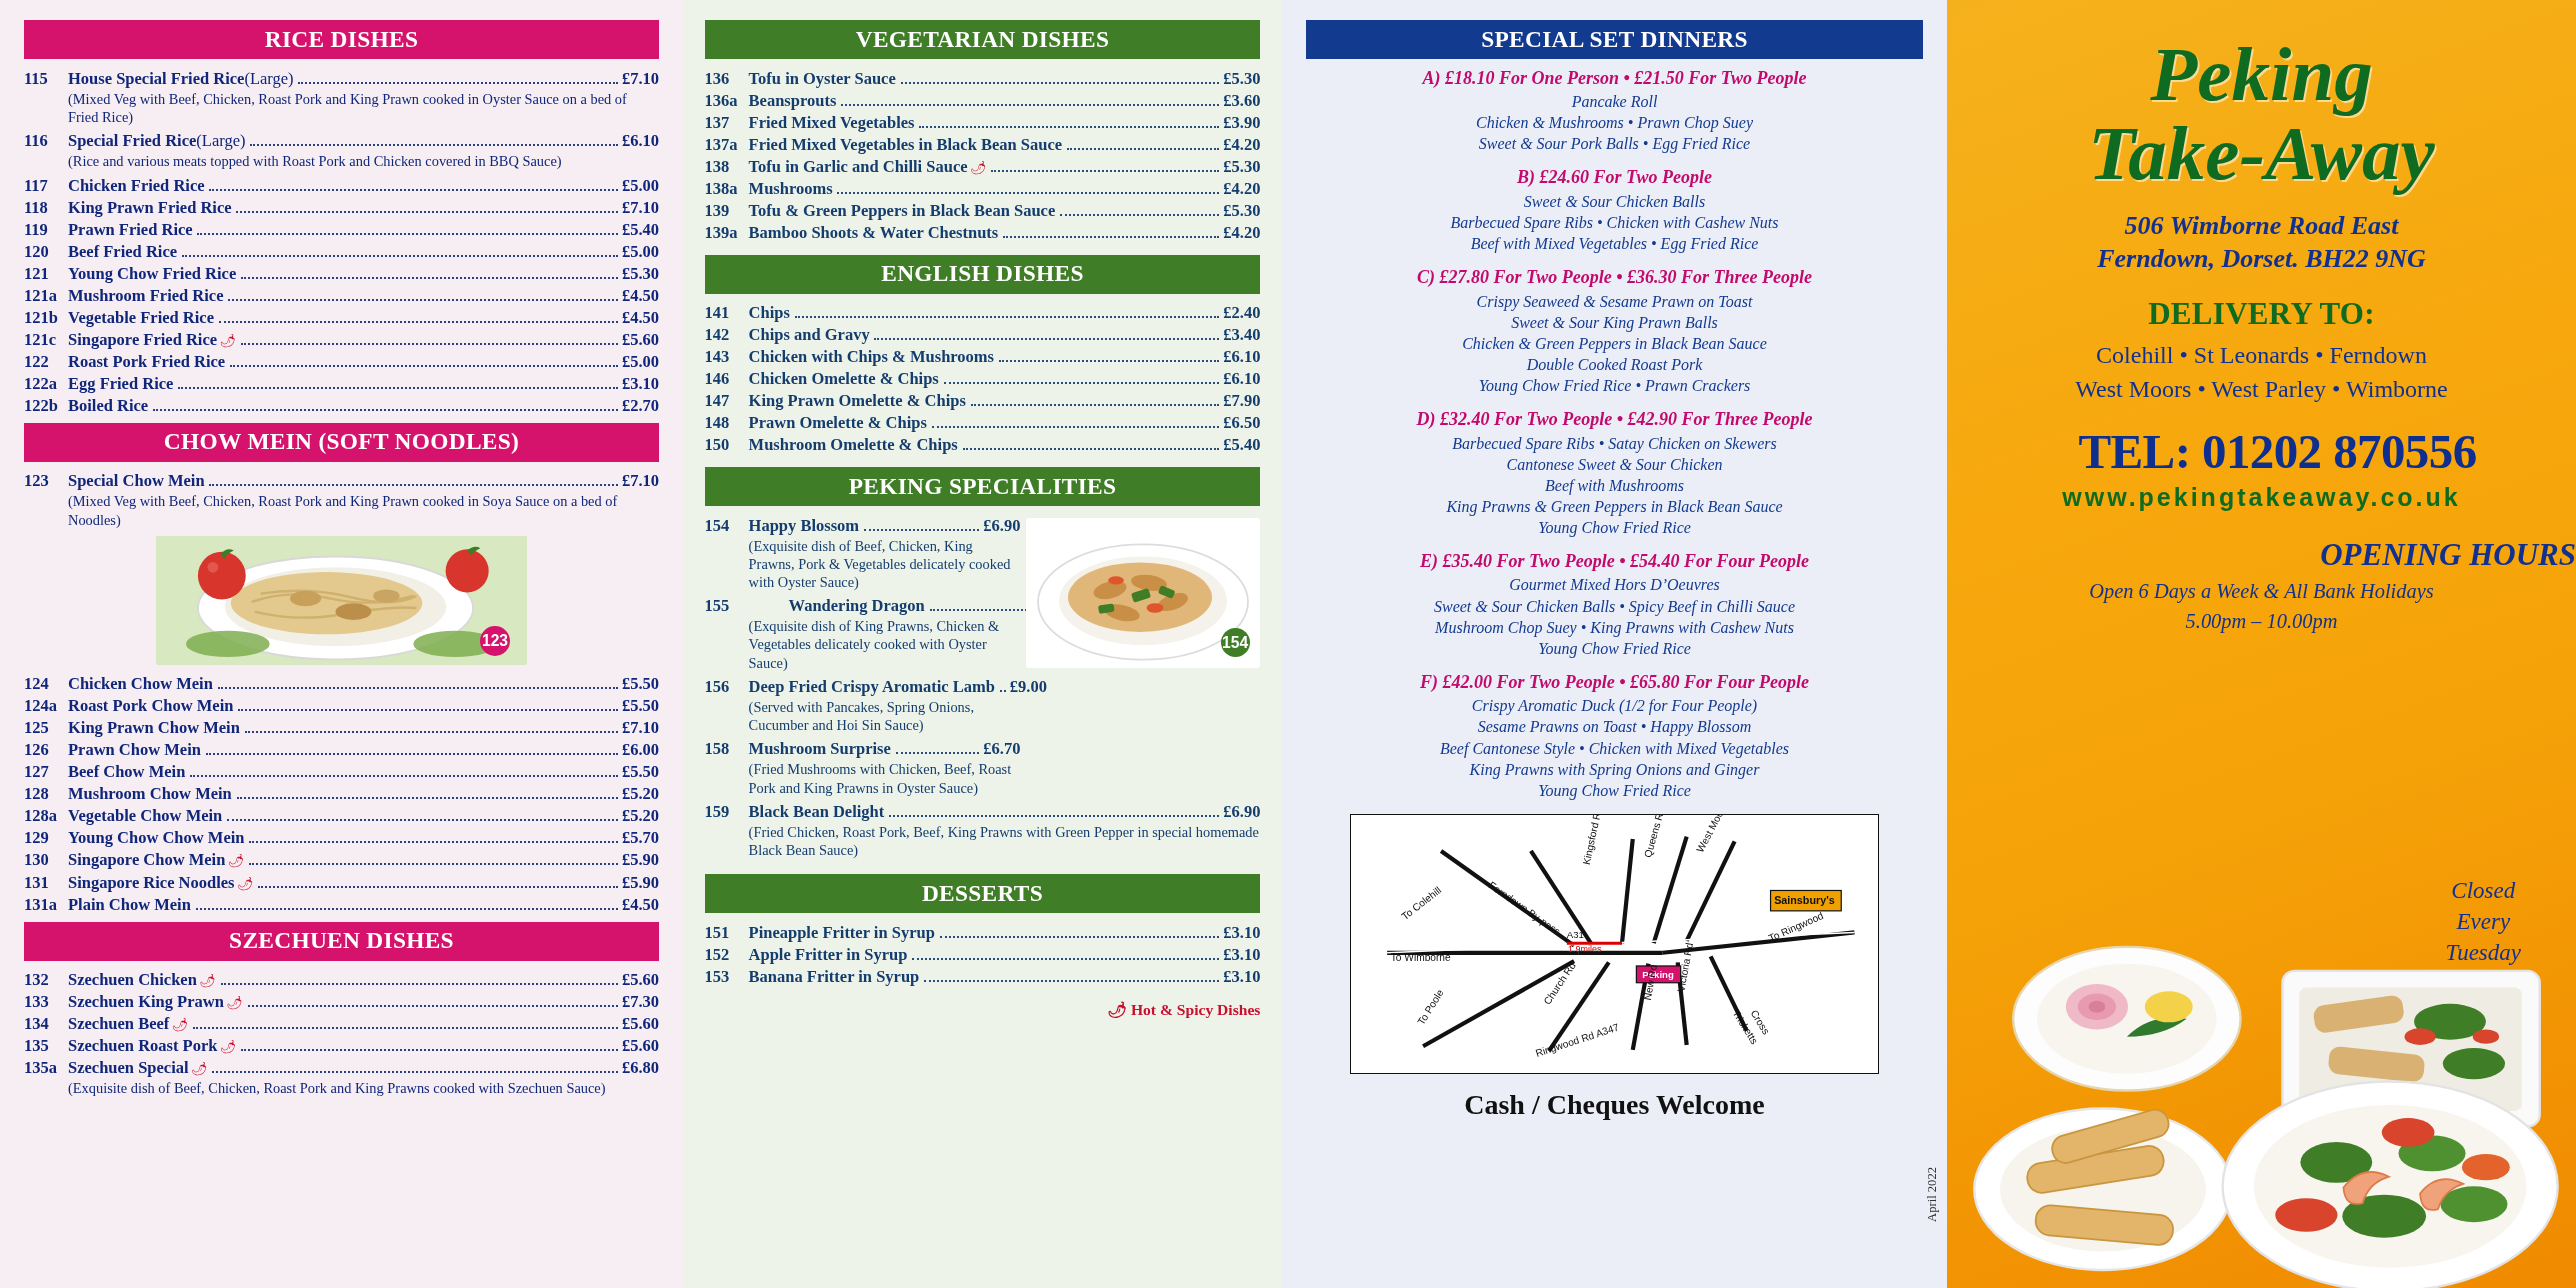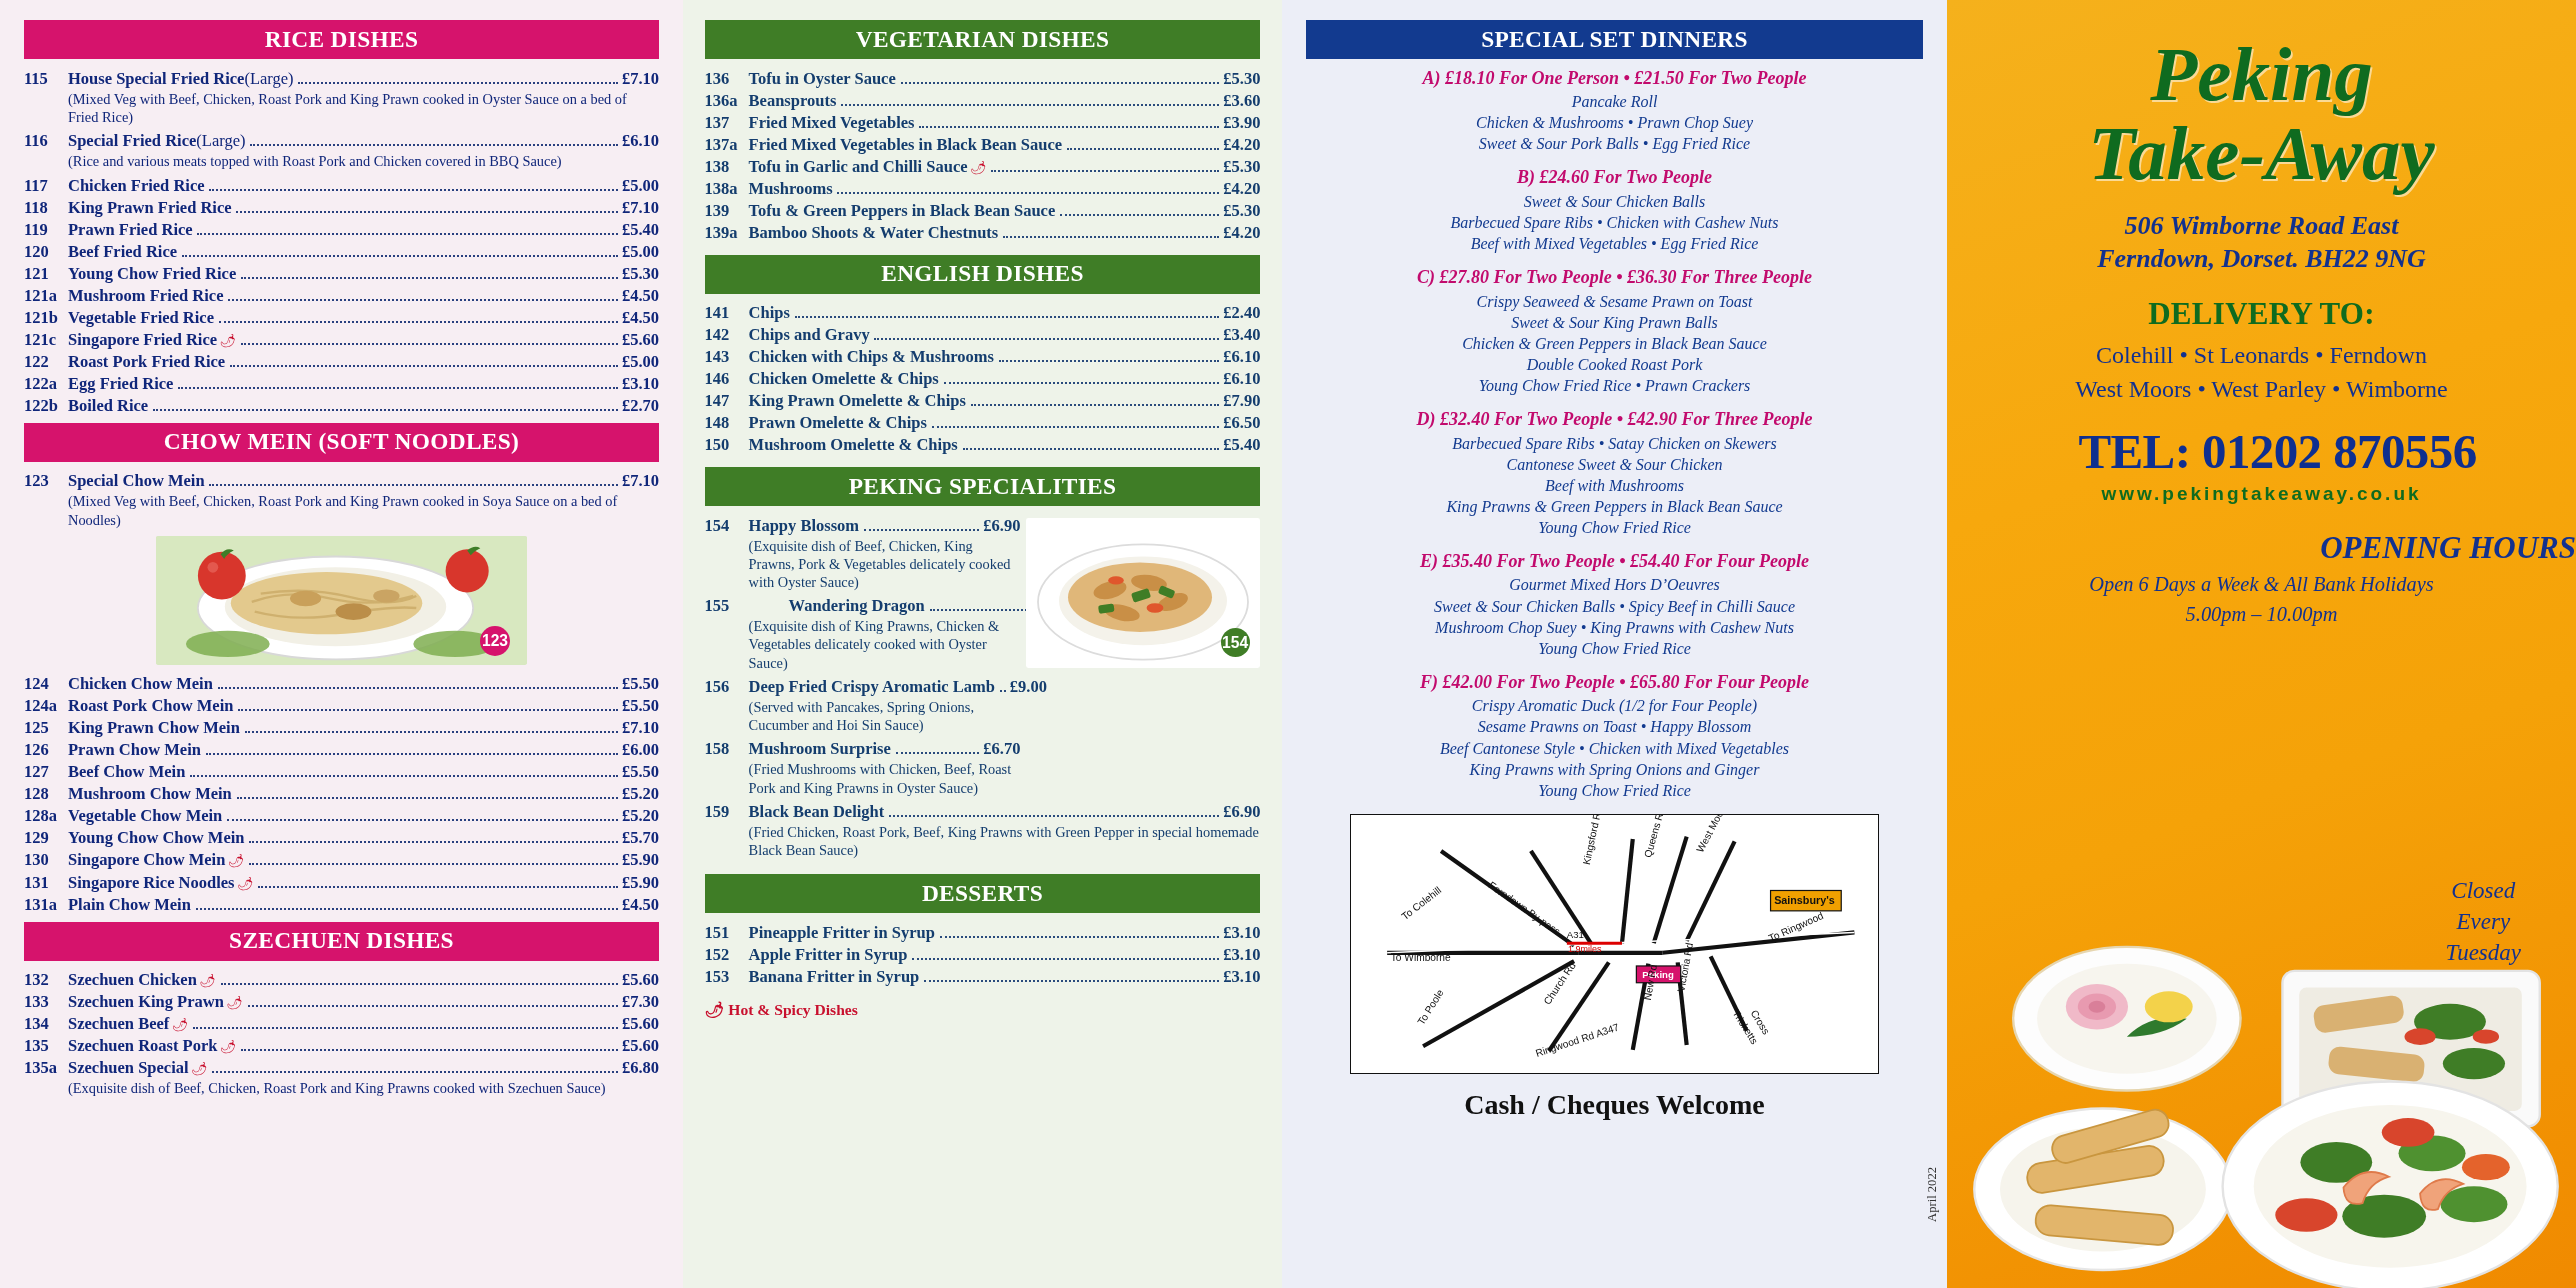--- a/index.html
+++ b/index.html
@@ -81,21 +81,21 @@
   .rp{position:relative;height:100%;text-align:center;color:#12318f;padding-top:35px;box-sizing:border-box;}
   .brand{
     font-family:"Liberation Serif",serif;font-style:italic;font-weight:bold;
     color:#0f6b1f;font-size:77px;line-height:1.03;
     text-shadow:1.8px 1.8px 0 rgba(255,255,255,.55);
   }
   .addr{font-style:italic;font-weight:bold;font-size:26px;color:#12318f;line-height:1.28;margin-top:15.6px;}
   .delto{font-weight:bold;font-size:31px;color:#0f6b1f;margin-top:20.4px;letter-spacing:0.3px;}
   .areas{font-size:24px;color:#12318f;line-height:1.42;margin-top:6px;}
   .tel{font-weight:bold;font-size:49px;color:#0f2f8f;margin-top:17px;letter-spacing:-0.6px;padding-left:32px;}
-  .web{font-family:"Liberation Sans",sans-serif;font-weight:bold;color:#0f6b1f;font-size:19px;letter-spacing:3px;margin-top:2.4px;}
+  .web{font-family:"Liberation Sans",sans-serif;font-weight:bold;color:#0f6b1f;font-size:25px;letter-spacing:3px;margin-top:2.4px;}
   .oh{font-weight:bold;font-style:italic;font-size:31px;color:#12318f;margin-top:25px;text-align:right;}
   .ohl{font-style:italic;font-size:20.4px;color:#12318f;line-height:1.45;margin-top:4.8px;}
   .closed{
     position:absolute;right:55px;top:875px;font-style:italic;font-size:23px;
     color:#12318f;line-height:1.35;text-align:center;
   }
 
   
   .foodart{position:absolute;left:0;bottom:0;width:629px;height:371px;}
 </style>
@@ -635,21 +635,21 @@
         <div class="row">
           <span class="num">153</span>
           <span class="nmwrap">
             <span class="nmtxt">Banana Fritter in Syrup</span>
             <span class="leader"></span>
             <span class="pr">£3.10</span>
           </span>
         </div>
       </div>
 
-    <div style="text-align:left;margin-top:14.4px;color:#c8102e;font-weight:bold;font-size:15.6px;">
+    <div style="text-align:right;margin-top:14.4px;color:#c8102e;font-weight:bold;font-size:15.6px;">
       <span>🌶</span>
       <span>Hot &amp; Spicy Dishes</span>
     </div>
   </div>
 
   <div class="col col3">
     <div class="hdr blue">SPECIAL SET DINNERS</div>
     <div id="sets">
         <div class="set">
           <div class="t">A) £18.10 For One Person • £21.50 For Two People</div>

